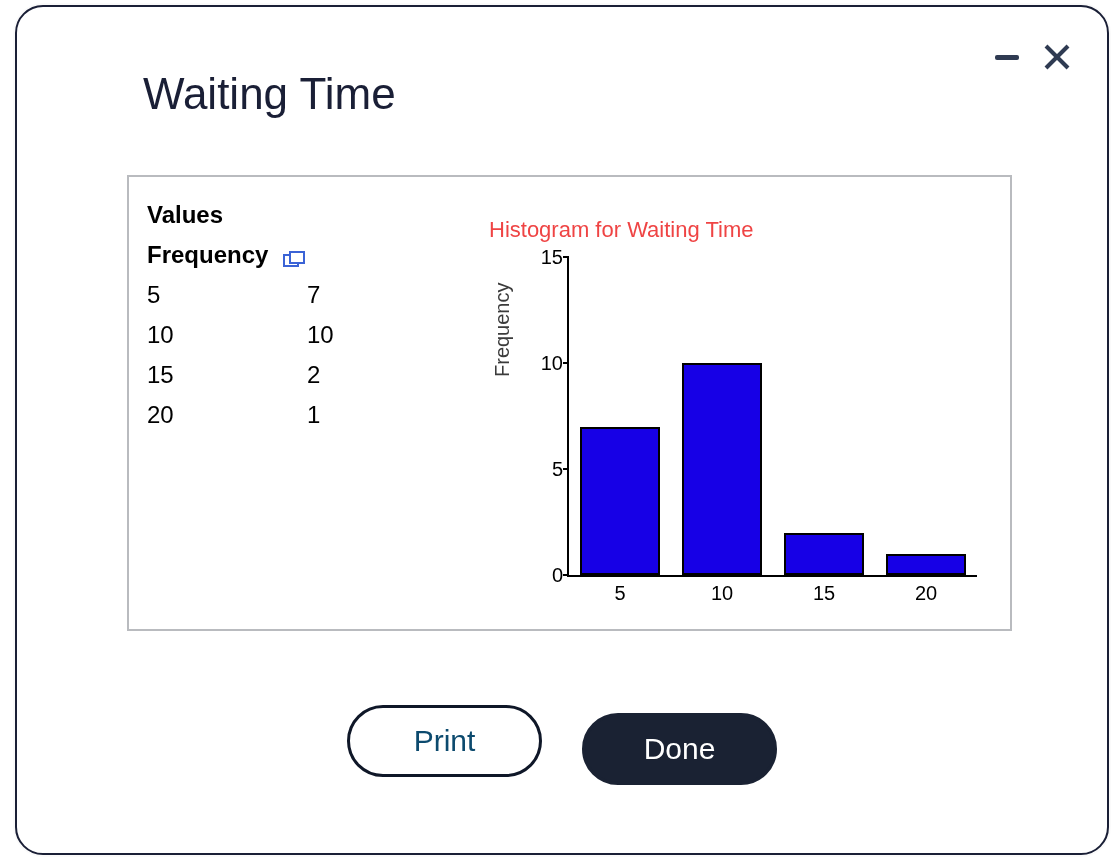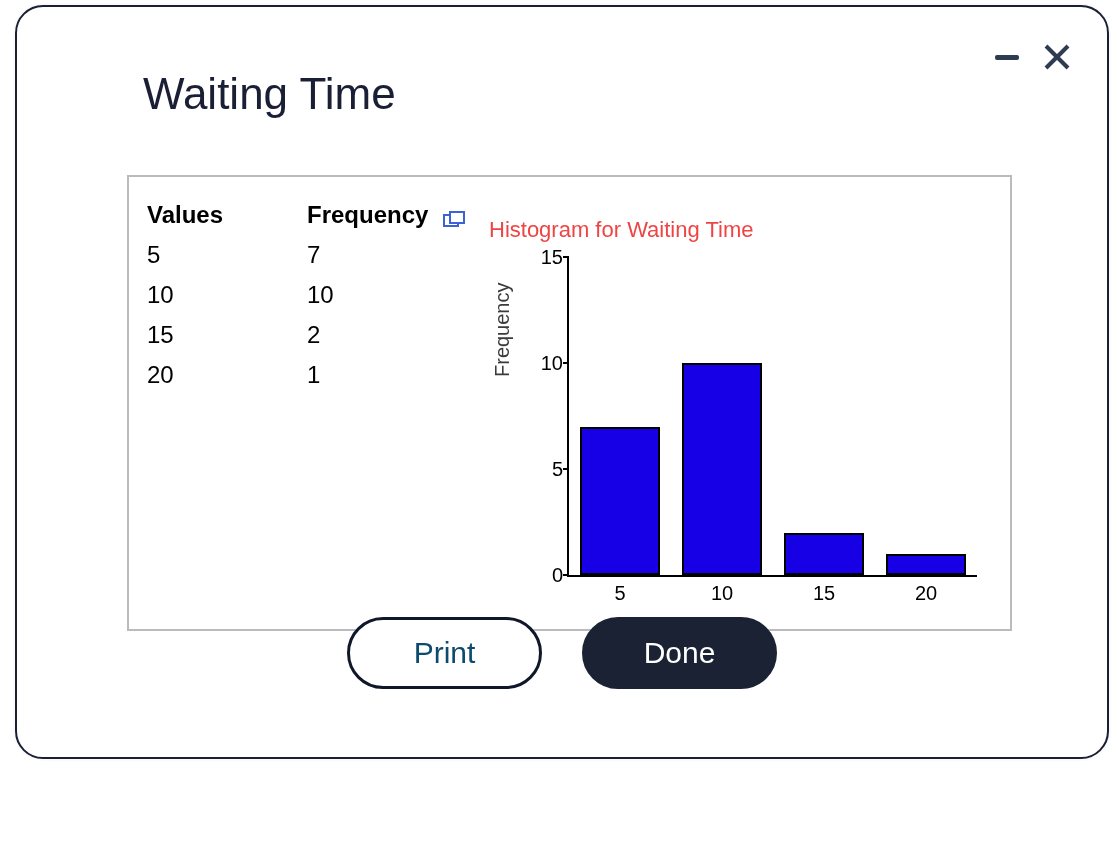--- a/index.html
+++ b/index.html
@@ -7,21 +7,21 @@
   body {
     font-family: Arial, Helvetica, sans-serif;
     background:#fff;
     width:1119px;
     height:863px;
     position:relative;
   }
   .modal {
     position:absolute;
     left:15px; top:5px;
-    width:1094px; height:754px;
+    width:1094px; height:850px;
     background:#fff;
     border:2px solid #1a1f36;
     border-radius:28px;
     box-shadow:0 0 0 2px rgba(0,0,0,0.02);
     overflow:hidden;
   }
   .win-controls {
     position:absolute;
     top:36px; right:36px;
     display:flex;
@@ -48,21 +48,21 @@
     border:2px solid #b9bbbf;
     background:#fff;
     display:flex;
   }
   .table-side {
     padding:18px 0 0 18px;
     flex:0 0 360px;
     color:#000;
   }
   .tbl-row { display:flex; line-height:40px; font-size:24px; }
-  .tbl-row.hdr { font-weight:700; }
+  .tbl-row.hdr { font-weight:700;flex-direction:column; }
   .col-v { width:160px; }
   .col-f { width:160px; }
   .copy-ico { margin-left:8px; position:relative; top:6px; }
 
   .chart-side {
     flex:1;
     position:relative;
   }
   .chart-title {
     position:absolute;
@@ -134,20 +134,21 @@
   }
   .btn-outline {
     background:#fff;
     color:#0c4a6e;
     border:3px solid #0f1728;
   }
   .btn-solid {
     background:#1a2233;
     color:#fff;
     border:3px solid #1a2233;
+    margin-top:8px;
   }
 </style>
 </head>
 <body>
 
 <div class="modal">
 
   <div class="win-controls">
     <div class="minbar"></div>
     <div class="closex">

